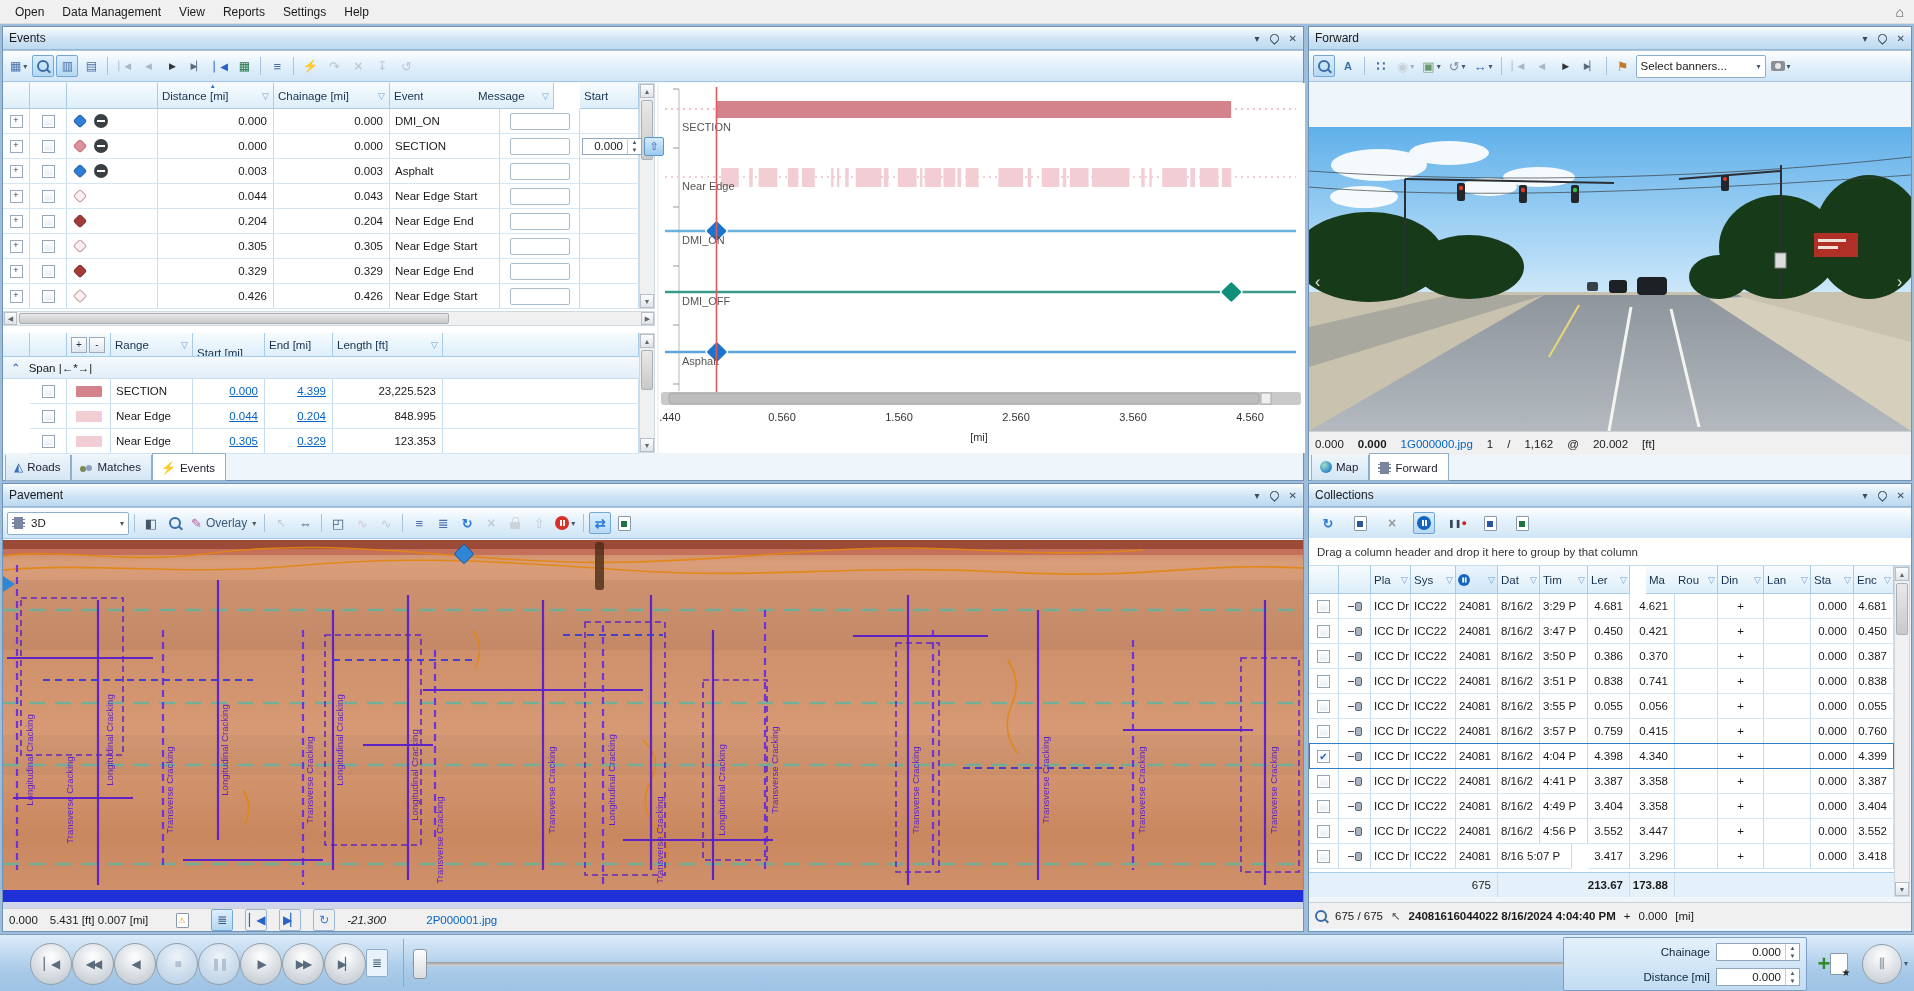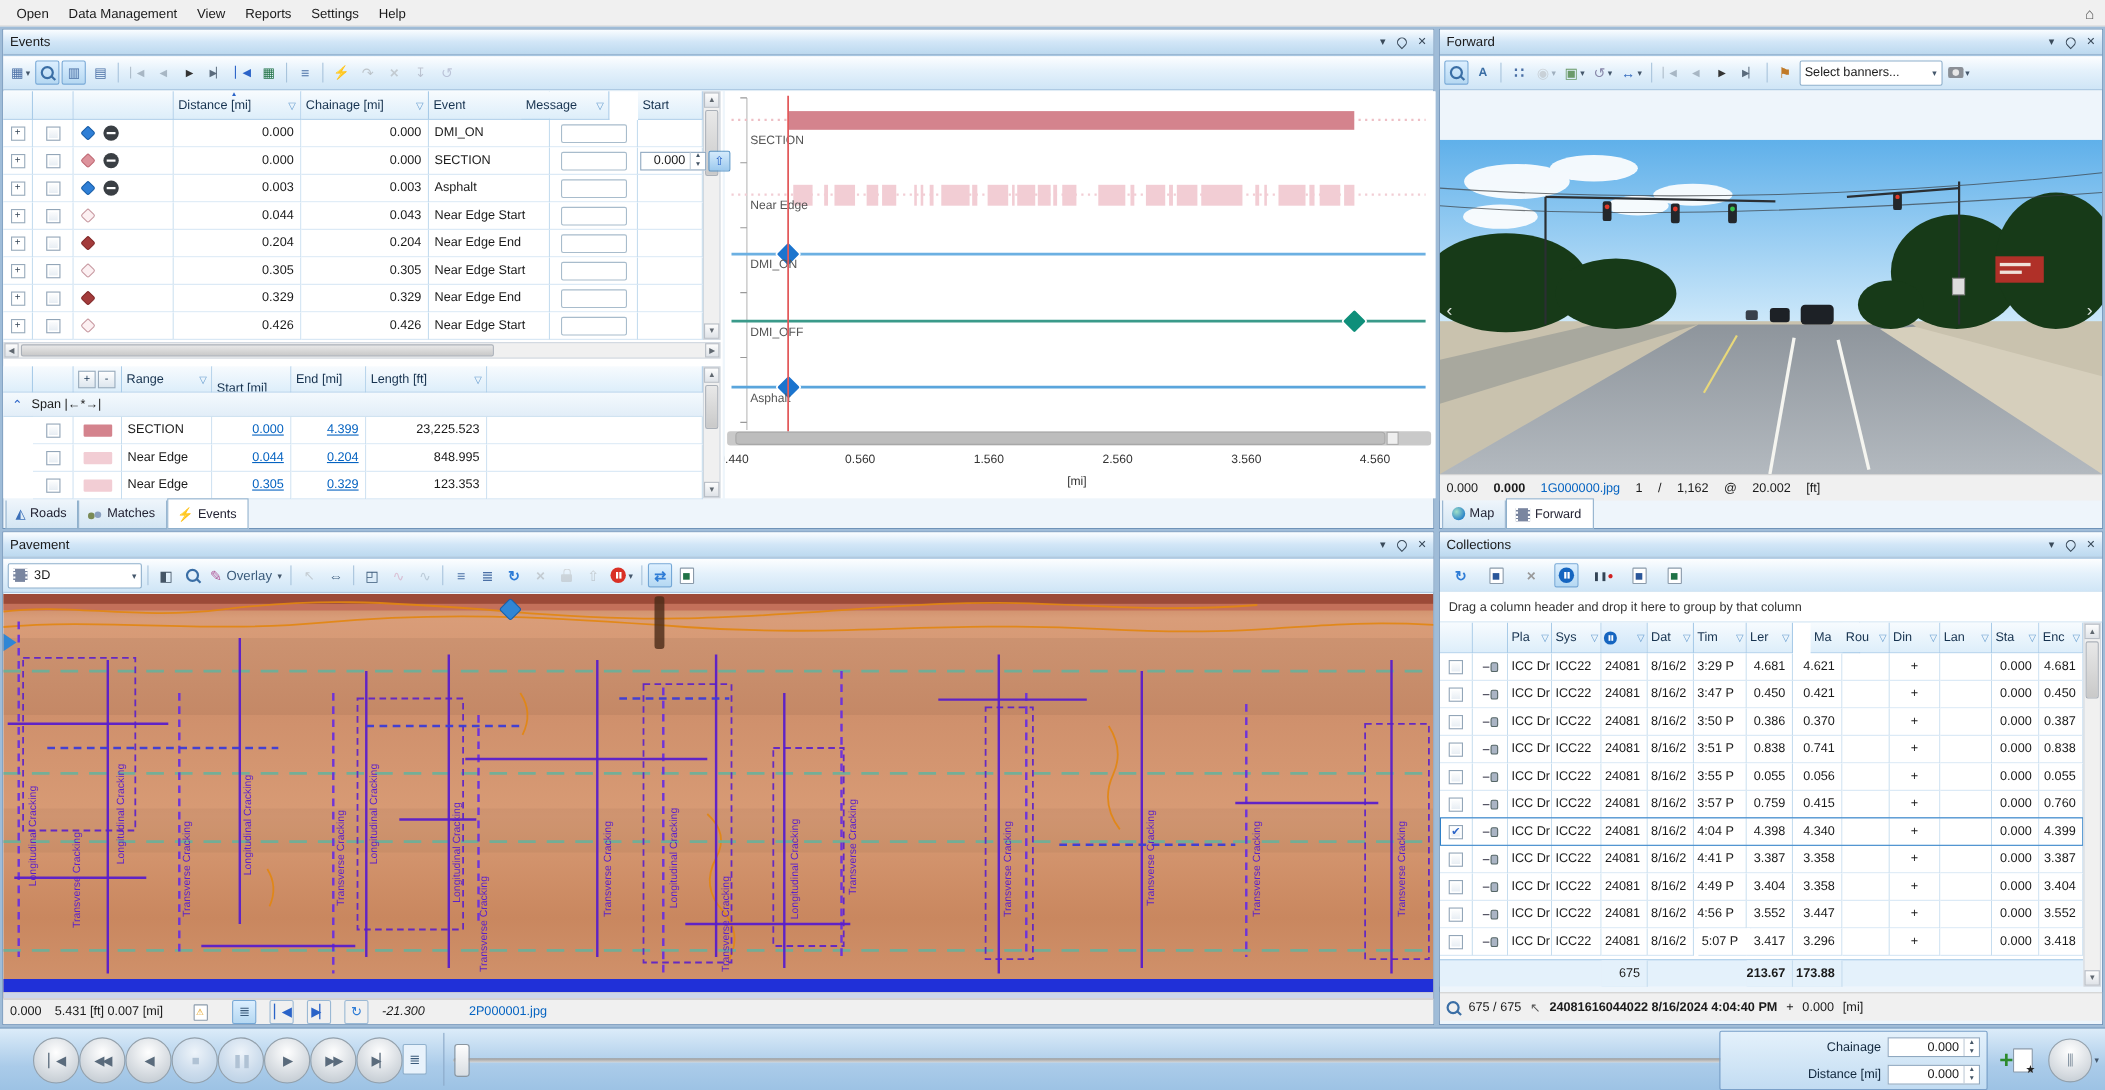--- a/index.html
+++ b/index.html
@@ -1097,21 +1097,21 @@
         <div class="cell ctr" style="position: absolute; left: 0px; top: 278px; width: 30px; height: 25px;">
           <span class="cb"></span>
         </div>
         <div class="cell ctr" style="position: absolute; left: 30px; top: 278px; width: 32px; height: 25px;">
           <span class="hpin"></span>
         </div>
         <div class="cell" style="position: absolute; left: 62px; top: 278px; width: 40px; height: 25px; padding-left: 3px;">ICC Dr</div>
         <div class="cell" style="position: absolute; left: 102px; top: 278px; width: 45px; height: 25px; padding-left: 3px;">ICC22</div>
         <div class="cell" style="position: absolute; left: 147px; top: 278px; width: 42px; height: 25px; padding-left: 3px;">24081</div>
         <div class="cell" style="position: absolute; left: 189px; top: 278px; width: 42px; height: 25px; padding-left: 3px;">8/16/2</div>
-        <div class="cell" style="position: absolute; left: 235px; top: 278px; width: 48px; height: 25px; padding-left: 3px; text-align: right;">5:07 P</div>
+        <div class="cell" style="position: absolute; left: 215px; top: 278px; width: 48px; height: 25px; padding-left: 3px; text-align: right;">5:07 P</div>
         <div class="cell num" style="position: absolute; left: 279px; top: 278px; width: 42px; height: 25px;">3.417</div>
         <div class="cell num" style="position: absolute; left: 321px; top: 278px; width: 45px; height: 25px;">3.296</div>
         <div class="cell" style="position: absolute; left: 366px; top: 278px; width: 43px; height: 25px; padding-left: 3px;"></div>
         <div class="cell ctr" style="position: absolute; left: 409px; top: 278px; width: 46px; height: 25px;">+</div>
         <div class="cell" style="position: absolute; left: 455px; top: 278px; width: 47px; height: 25px; padding-left: 3px;"></div>
         <div class="cell num" style="position: absolute; left: 502px; top: 278px; width: 43px; height: 25px;">0.000</div>
         <div class="cell num" style="position: absolute; left: 545px; top: 278px; width: 40px; height: 25px;">3.418</div>
         <div style="position: absolute; left: 0px; top: 306px; width: 585px; height: 25px; background: rgb(228, 241, 251); border-top: 1px solid rgb(168, 203, 232);">
           <div class="cell num" style="position: absolute; left: 147px; top: 0px; width: 42px; height: 25px; background: rgb(228, 241, 251);">675</div>
           <div class="cell num" style="position: absolute; left: 279px; top: 0px; width: 42px; height: 25px; background: rgb(228, 241, 251); font-weight: bold;">213.67</div>

